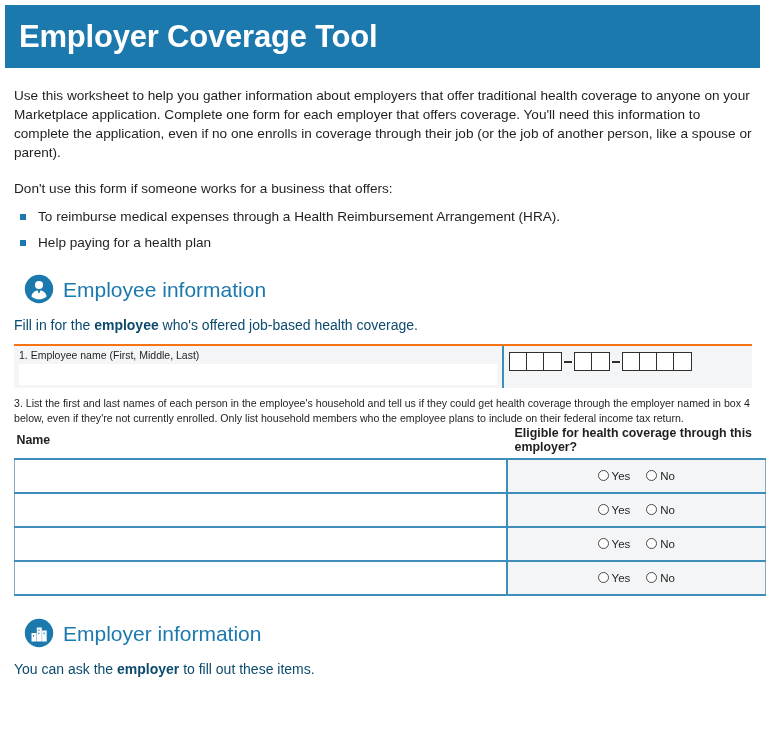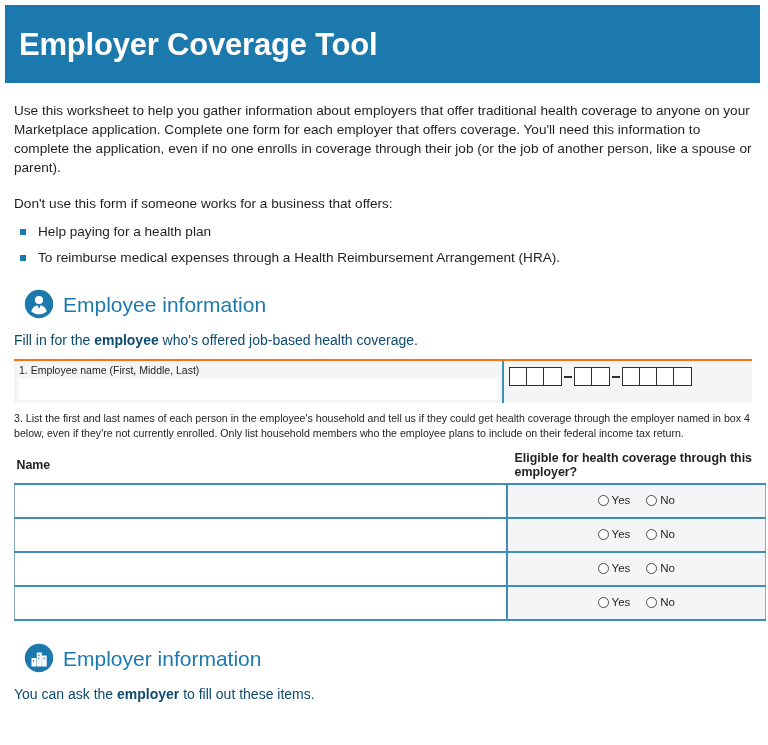--- a/index.html
+++ b/index.html
@@ -19,21 +19,21 @@
   .page {
     position: relative;
     width: 768px;
     height: 745px;
     box-sizing: border-box;
   }
 
   
   .banner {
     margin: 5px 8px 0 5px;
-    height: 78px;
+    height: 63px;
     background: #1b79ad;
     display: flex;
     align-items: center;
     padding-left: 14px;
     box-sizing: border-box;
   }
   .banner-title {
     color: #ffffff;
     font-size: 31px;
     font-weight: bold;
@@ -170,21 +170,21 @@
     font-size: 10.6px;
     line-height: 15px;
     margin: 8px 0 0 0;
     color: #1f1f1f;
   }
 
   
   table.household {
     width: 751px;
     border-collapse: collapse;
-    margin-top: 10px;
+    margin-top: 0;
     table-layout: fixed;
   }
   table.household th {
     text-align: left;
     font-size: 12.4px;
     font-weight: bold;
     padding: 0 0 4px 2px;
     border-bottom: 2px solid #3e8ebb;
     color: #1f1f1f;
   }
@@ -208,21 +208,21 @@
   }
   .radio-pair {
     display: inline-flex;
     align-items: center;
     gap: 16px;
     font-size: 11.5px;
     color: #1f1f1f;
   }
   .radio-opt {
     display: inline-flex;
-    align-items: flex-end;
+    align-items: flex-start;
     gap: 3px;
   }
   .radio-circle {
     width: 9px;
     height: 9px;
     border: 1px solid #4a4a4a;
     border-radius: 50%;
     display: inline-block;
     background: #ffffff;
   }
@@ -238,25 +238,25 @@
 
   <div class="content">
 
     <p class="intro">Use this worksheet to help you gather information about employers that offer traditional health coverage to anyone on your Marketplace application. Complete one form for each employer that offers coverage. You'll need this information to complete the application, even if no one enrolls in coverage through their job (or the job of another person, like a spouse or parent).</p>
 
     <p class="intro tight">Don't use this form if someone works for a business that offers:</p>
 
     <ul class="bullets">
       <li>
         <span class="sq"></span>
-        <span>Help paying for a health plan</span>
+        <span>To reimburse medical expenses through a Health Reimbursement Arrangement (HRA).</span>
       </li>
       <li>
         <span class="sq"></span>
-        <span>To reimburse medical expenses through a Health Reimbursement Arrangement (HRA).</span>
+        <span>Help paying for a health plan</span>
       </li>
     </ul>
 
 
     <div class="section-head">
       <span class="section-icon">
         <svg viewBox="0 0 30 30" width="30" height="30" aria-hidden="true">
           <circle cx="15" cy="15" r="14.2" fill="#1b79ad"></circle>
           <circle cx="15" cy="11" r="4.1" fill="#ffffff"></circle>
           <path d="M15 16.2c-4.1 0-7.1 2.6-7.6 6.2 2 1.8 4.6 2.9 7.6 2.9s5.6-1.1 7.6-2.9c-0.5-3.6-3.5-6.2-7.6-6.2z" fill="#ffffff"></path>

